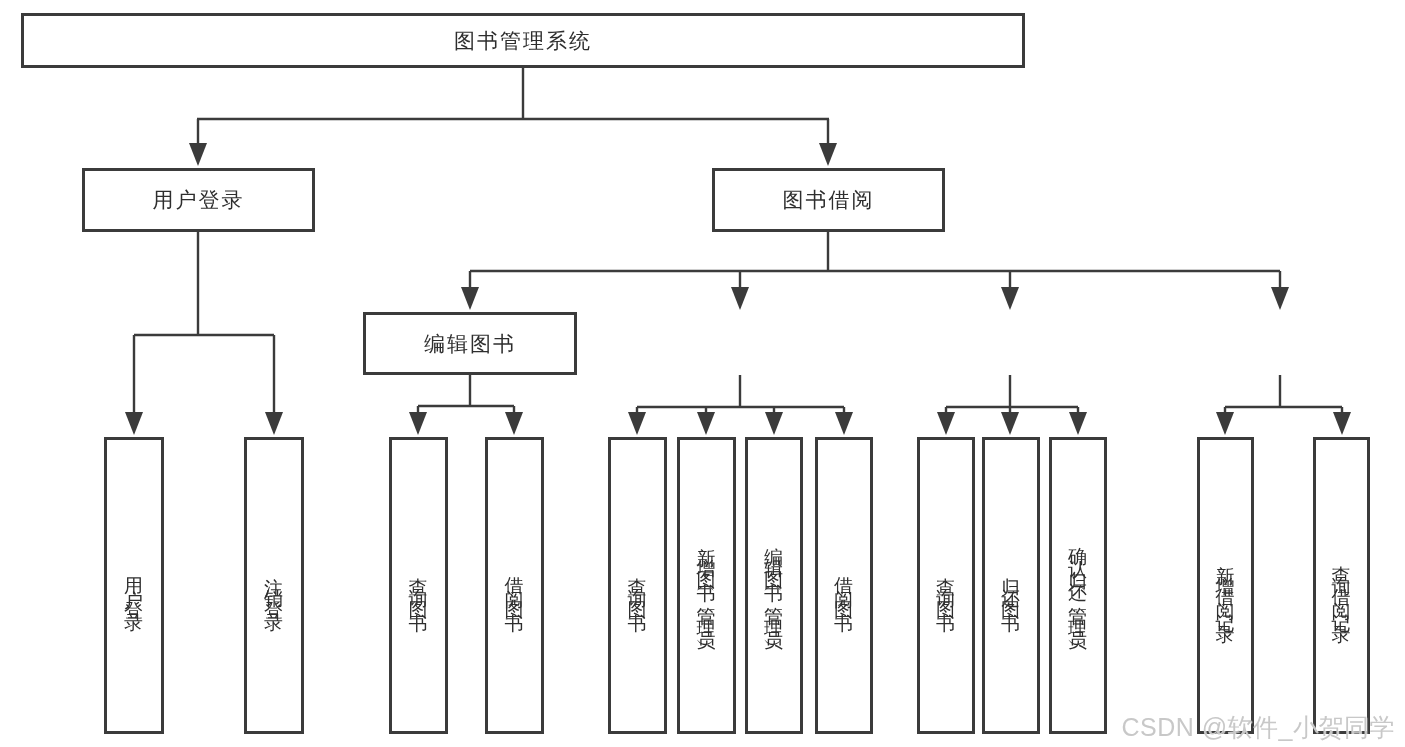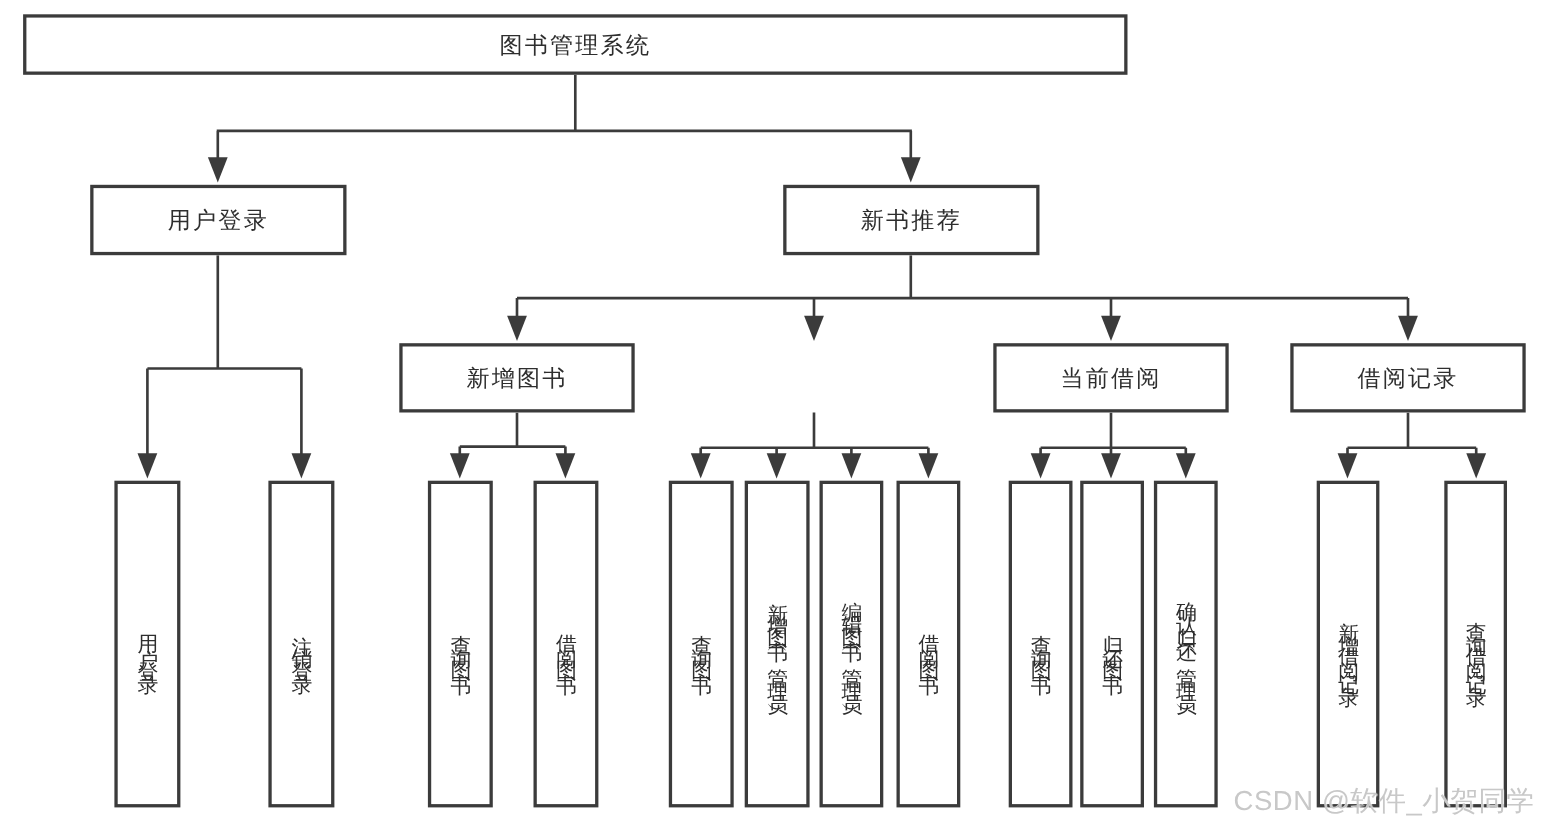--- a/index.html
+++ b/index.html
@@ -89,25 +89,23 @@
     <polygon points="1069,412 1087,412 1078,435"></polygon>
 
     <path d="M1280 375 V407 M1225 407 H1342 M1225 407 V419 M1342 407 V419"></path>
     <polygon points="1216,412 1234,412 1225,435"></polygon>
     <polygon points="1333,412 1351,412 1342,435"></polygon>
   </svg>
 
   <div class="box root">图书管理系统</div>
 
   <div class="box lvl2" style="left:82px;">用户登录</div>
-  <div class="box lvl2" style="left:712px;">新书推荐</div>
+  <div class="box lvl2" style="left:712px;">图书借阅</div>
 
-  <div class="box lvl3" style="left:363px;">新增图书</div>
-  <div class="box lvl3" style="left:903px;">当前借阅</div>
-  <div class="box lvl3" style="left:1173px;">借阅记录</div>
+  <div class="box lvl3" style="left:363px;">编辑图书</div>
 
   <div class="box leaf" style="left:104px;width:60px;">
     <span class="vtext">用户登录</span>
   </div>
   <div class="box leaf" style="left:244px;width:60px;">
     <span class="vtext">注销登录</span>
   </div>
 
   <div class="box leaf" style="left:389px;width:59px;">
     <span class="vtext">查询图书</span>

